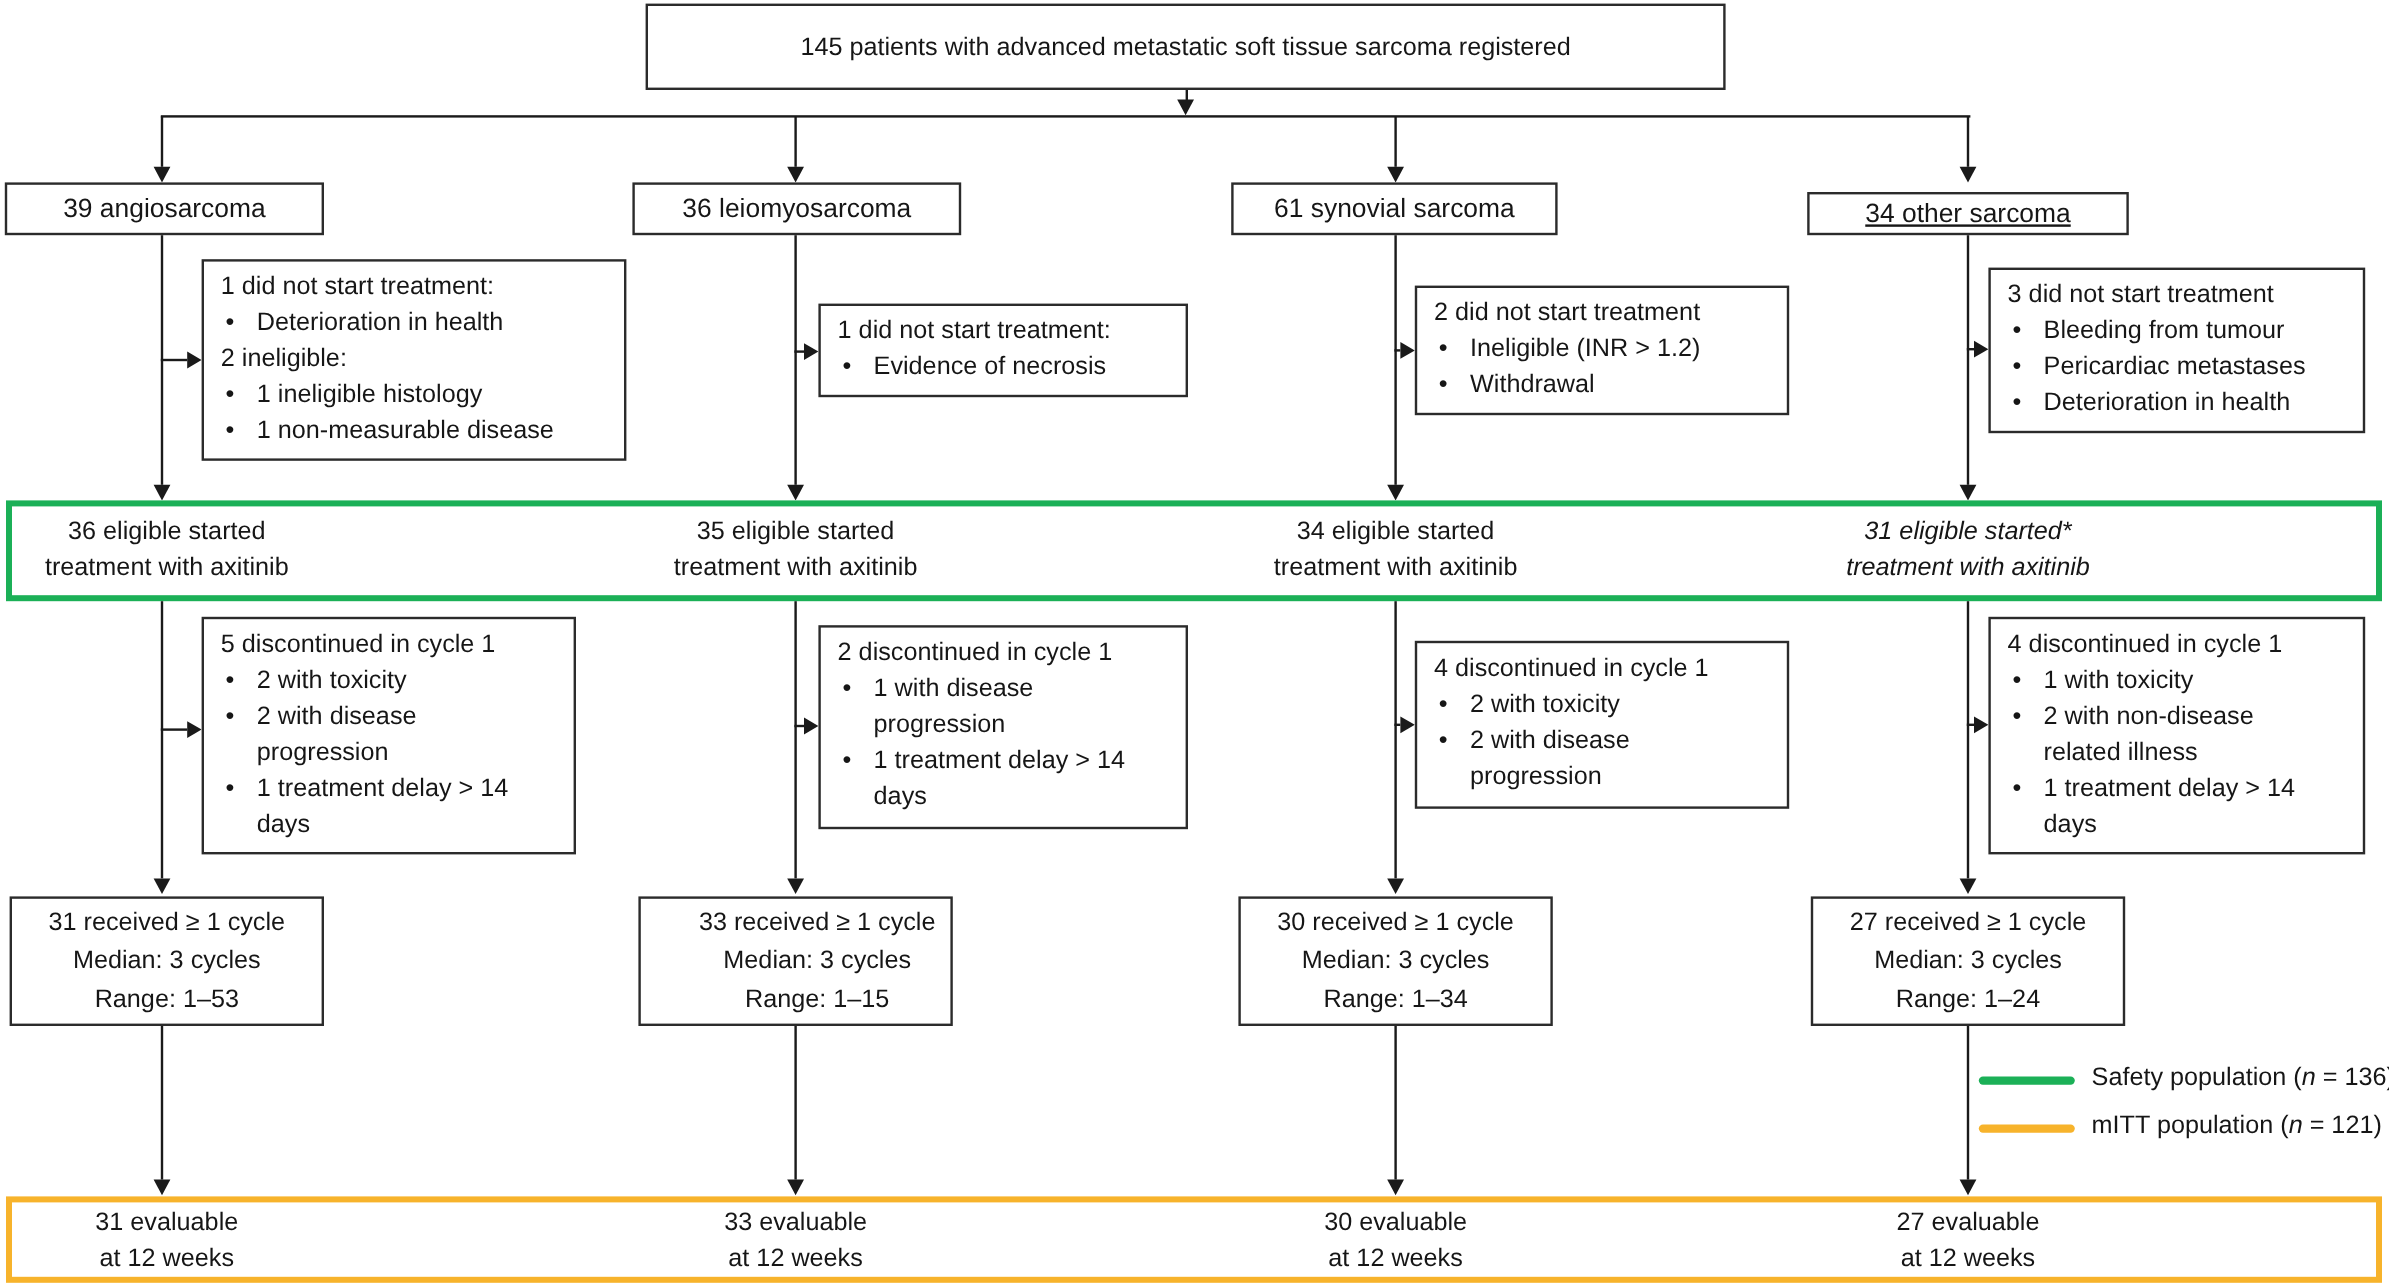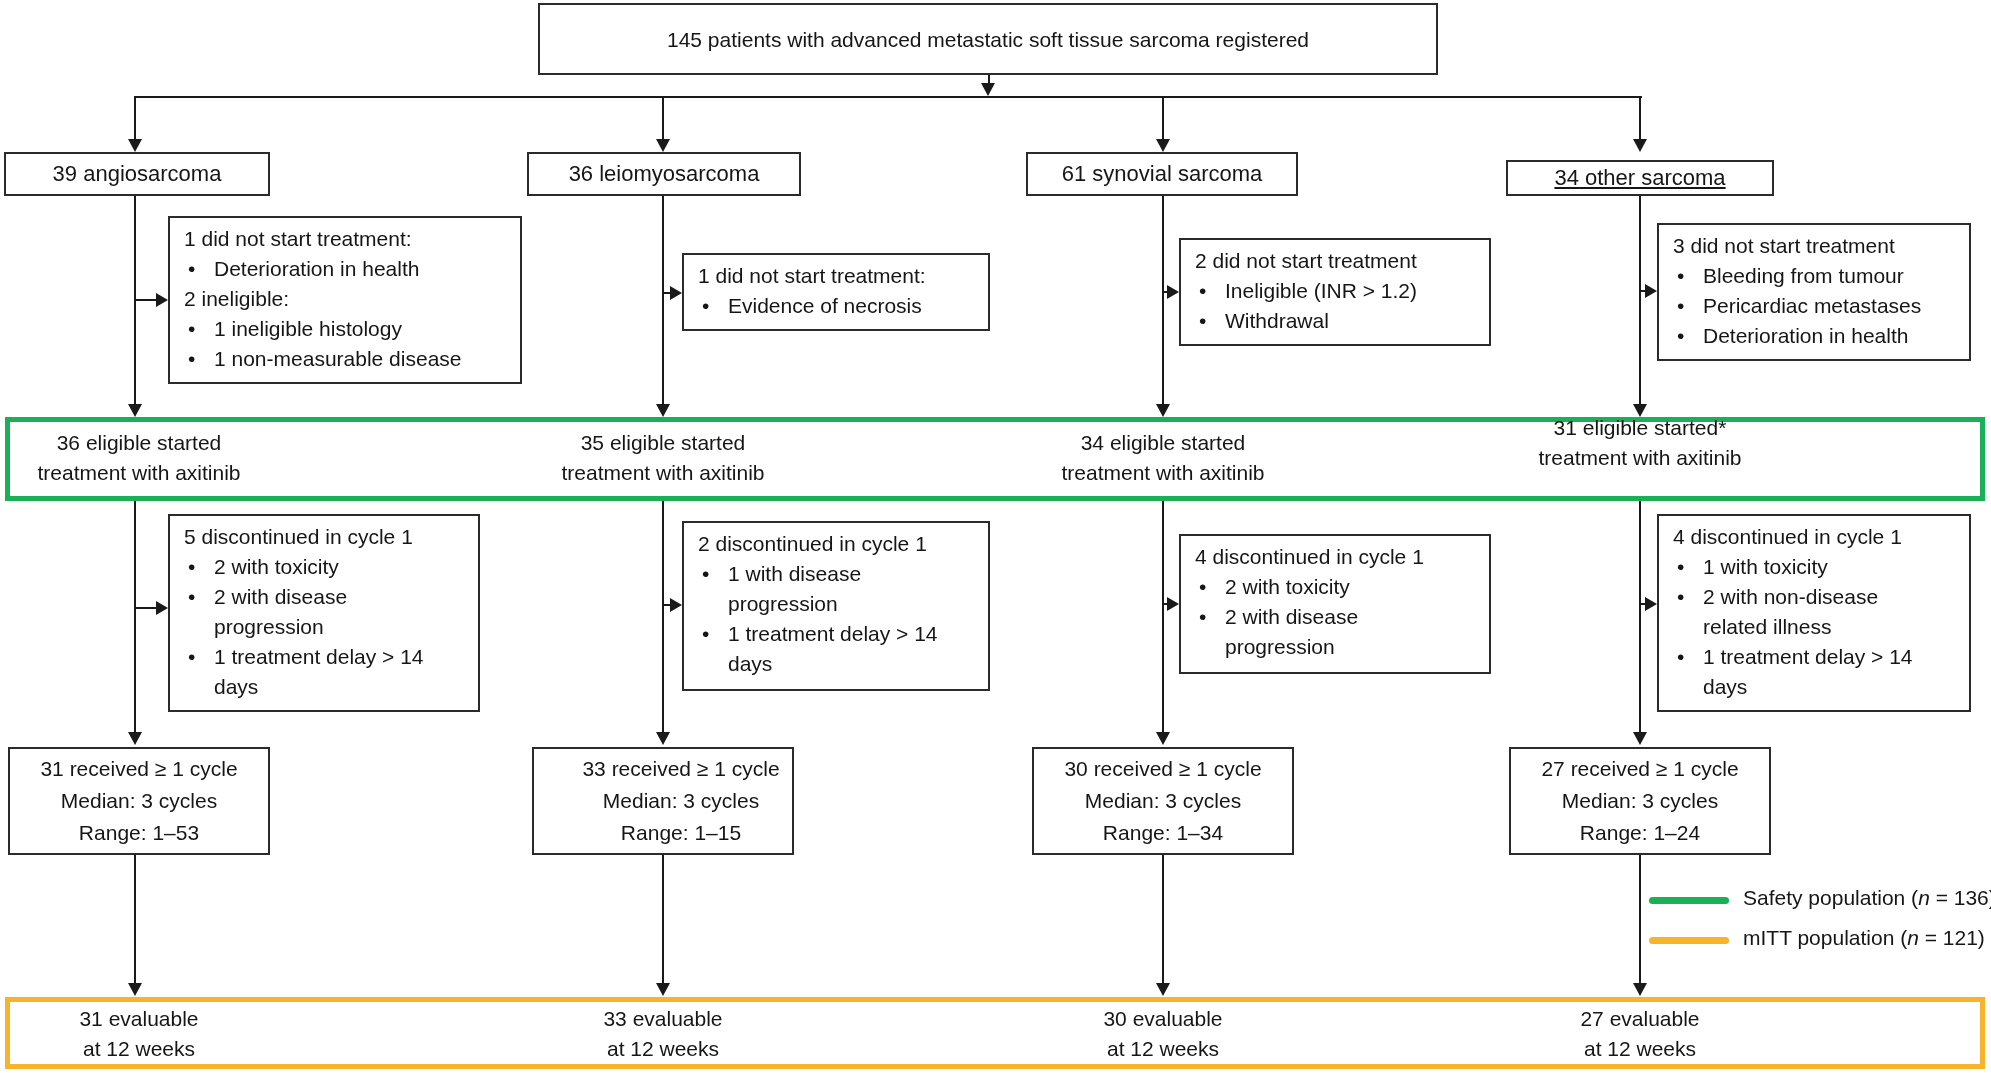--- a/index.html
+++ b/index.html
@@ -161,21 +161,21 @@
     <div>treatment with axitinib</div>
   </div>
   <div class="pop-text" style="left:463px;top:428px;">
     <div>35 eligible started</div>
     <div>treatment with axitinib</div>
   </div>
   <div class="pop-text" style="left:963px;top:428px;">
     <div>34 eligible started</div>
     <div>treatment with axitinib</div>
   </div>
-  <div class="pop-text" style="left:1440px;top:413px;">
+  <div class="pop-text" style="left:1440px;top:428px;font-style:italic;">
     <div>31 eligible started*</div>
     <div>treatment with axitinib</div>
   </div>
 
   <div class="vline" style="left:134px;top:501px;height:231px;"></div>
   <div class="arr-d" style="left:128px;top:732px;"></div>
   <div class="vline" style="left:662px;top:501px;height:231px;"></div>
   <div class="arr-d" style="left:656px;top:732px;"></div>
   <div class="vline" style="left:1162px;top:501px;height:231px;"></div>
   <div class="arr-d" style="left:1156px;top:732px;"></div>

